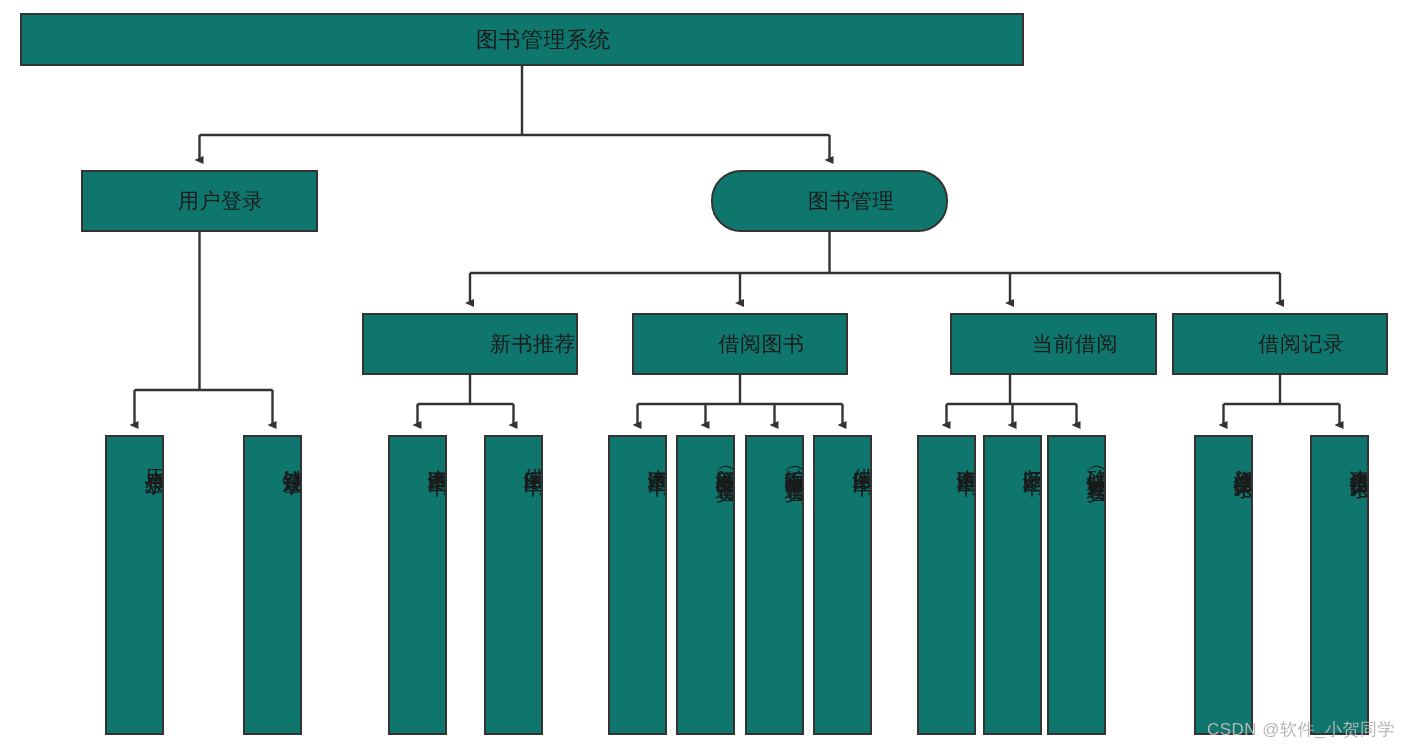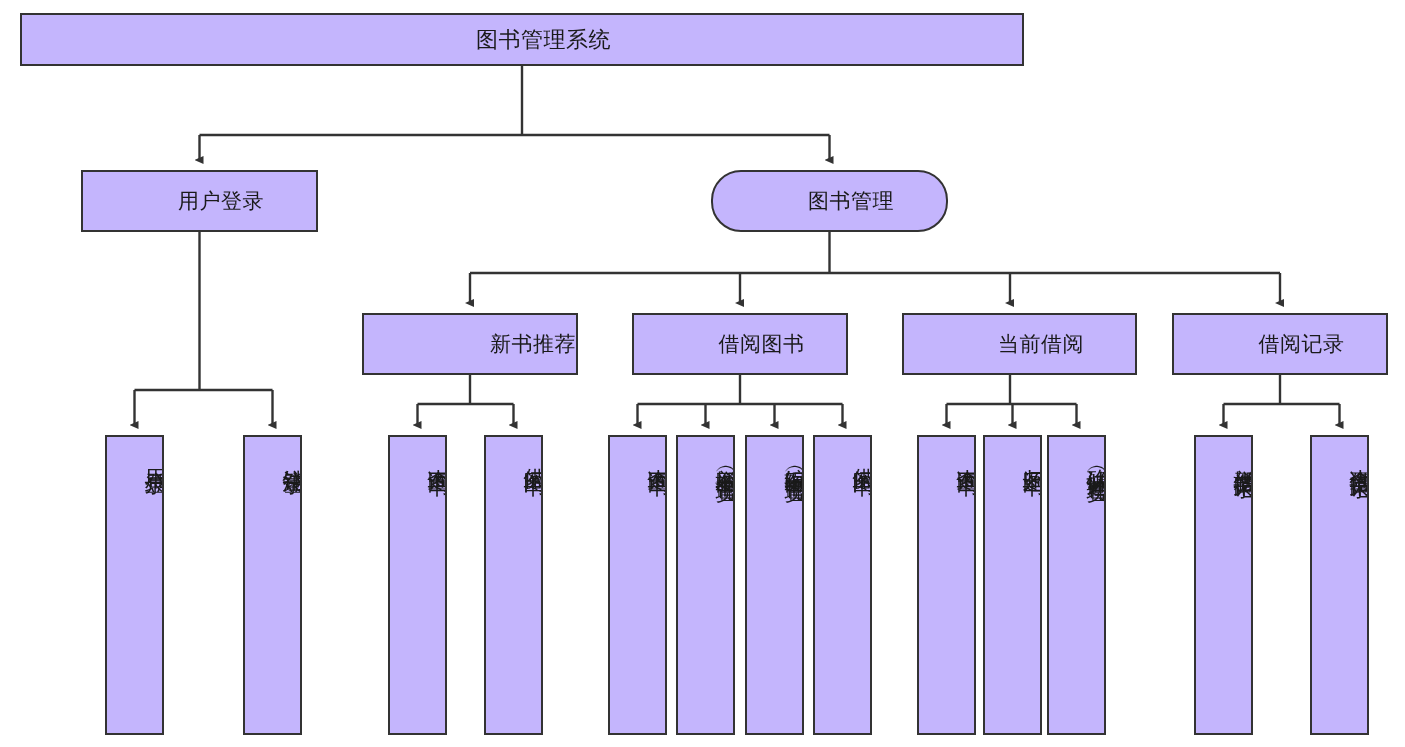--- a/index.html
+++ b/index.html
@@ -22,21 +22,21 @@
   svg#edges {
     position: absolute;
     left: 0;
     top: 0;
     width: 1405px;
     height: 747px;
   }
   .node {
     position: absolute;
     box-sizing: border-box;
-    background: #c4b5fd;
+    background: #0f766e;
     border: 2px solid #333333;
     display: flex;
     align-items: center;
     justify-content: center;
     overflow: hidden;
     padding-left: 43px;
   }
   .node .label {
     color: #1a1a1a;
     text-align: center;
@@ -133,21 +133,21 @@
       </div>
       <div class="node horizontal" style="left: 711px; top: 170px; width: 237px; height: 62px; border-radius: 30px;">
         <span class="label">图书管理</span>
       </div>
       <div class="node horizontal" style="left: 362px; top: 313px; width: 216px; height: 62px; justify-content: flex-end;">
         <span class="label">新书推荐</span>
       </div>
       <div class="node horizontal" style="left: 632px; top: 313px; width: 216px; height: 62px;">
         <span class="label">借阅图书</span>
       </div>
-      <div class="node horizontal" style="left: 902px; top: 313px; width: 235px; height: 62px;">
+      <div class="node horizontal" style="left: 950px; top: 313px; width: 207px; height: 62px;">
         <span class="label">当前借阅</span>
       </div>
       <div class="node horizontal" style="left: 1172px; top: 313px; width: 216px; height: 62px;">
         <span class="label">借阅记录</span>
       </div>
       <div class="node vertical" style="left: 105px; top: 435px; width: 59px; height: 300px;">
         <span class="label">用户登录</span>
       </div>
       <div class="node vertical" style="left: 243px; top: 435px; width: 59px; height: 300px;">
         <span class="label">注销登录</span>
@@ -180,13 +180,14 @@
         <span class="label">确认归还（管理员）</span>
       </div>
       <div class="node vertical" style="left: 1194px; top: 435px; width: 59px; height: 300px;">
         <span class="label">新增借阅记录</span>
       </div>
       <div class="node vertical" style="left: 1310px; top: 435px; width: 59px; height: 300px;">
         <span class="label">查询借阅记录</span>
       </div>
     </div>
 
+  <div class="watermark">CSDN @软件_小贺同学</div>
 </div>
 
 </body></html>

